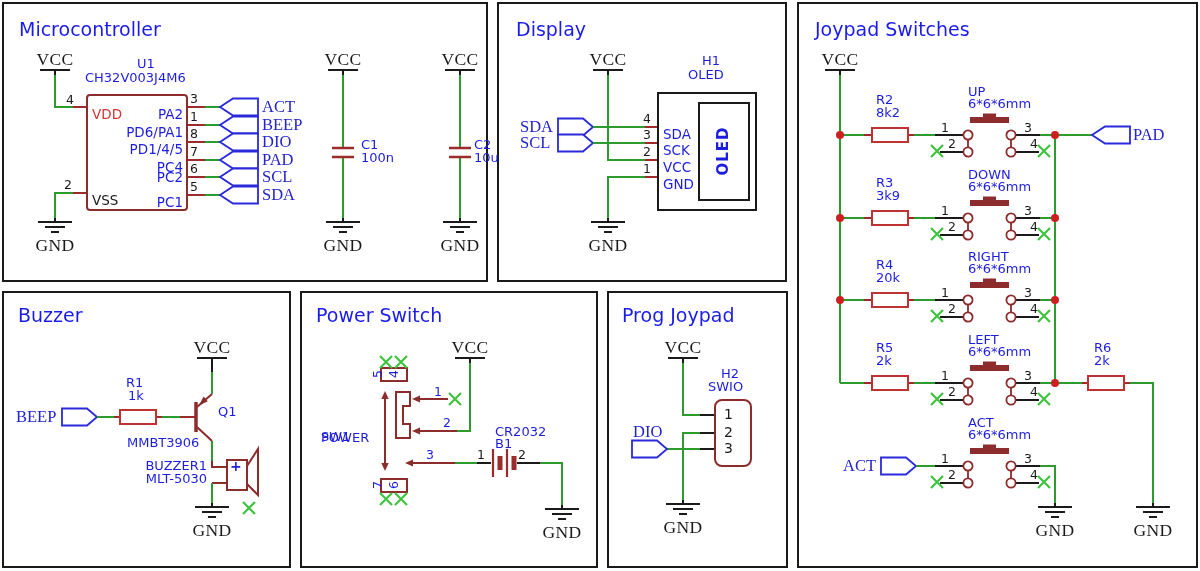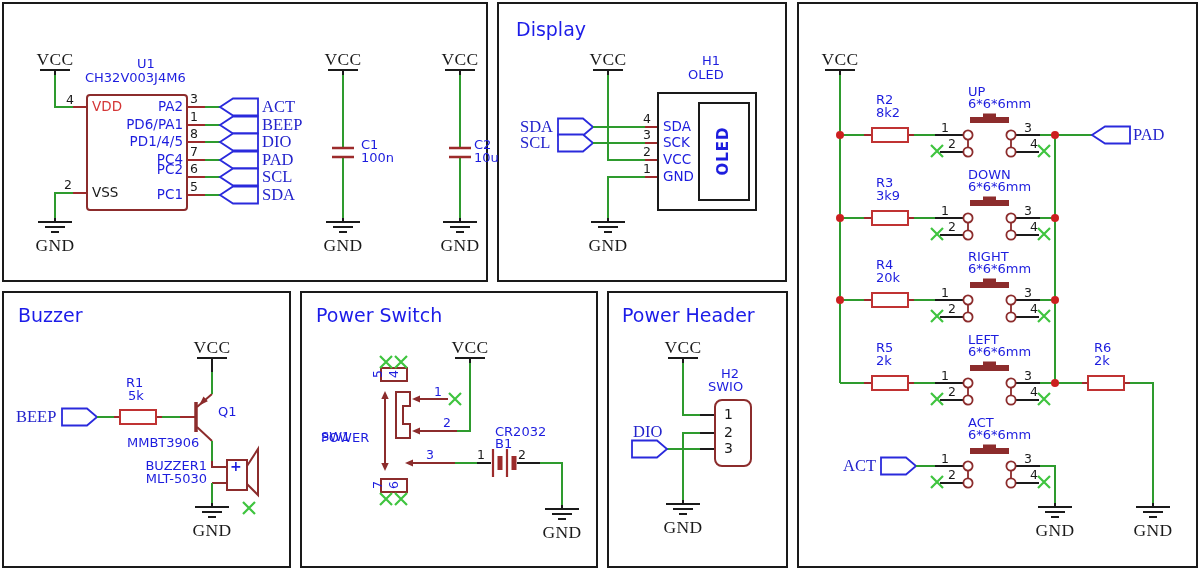--- a/index.html
+++ b/index.html
@@ -7,21 +7,21 @@
          font-family:"DejaVu Sans","Liberation Sans",sans-serif;}
   .frame{position:absolute;border:2px solid #1a1a1a;background:#fff;box-sizing:border-box;}
   svg.layer{position:absolute;left:0;top:0;}
   .t{position:absolute;white-space:nowrap;font-family:"DejaVu Sans","Liberation Sans",sans-serif;
      font-size:13px;color:#1d1dde;line-height:1.05;}
   .ttl{font-size:19px;color:#1c1ce8;}
   .bk{color:#1a1a1a;}
   .rd{color:#d43535;}
   .num{font-size:12.5px;color:#1a1a1a;}
   .numb{font-size:12.5px;}
-  .pin{font-size:13.5px;}
+  .pin{font-size:13.5px;margin-top:8px;}
   .pinbk{font-size:14px;color:#1a1a1a;}
   .ser{font-family:"Liberation Serif","DejaVu Serif",serif;font-size:17.5px;color:#1a1a1a;letter-spacing:.4px;}
   .serb{font-family:"Liberation Serif","DejaVu Serif",serif;font-size:16.5px;color:#2424cc;}
   .ctr{transform:translateX(-50%);}
   .rotc{transform:translate(-50%,-50%) rotate(-90deg);}
   .oledrot{transform:translate(-50%,-50%) rotate(-90deg);font-weight:bold;font-size:15px;color:#1d1dde;letter-spacing:1px;}
 </style>
 </head>
 <body>
 
@@ -208,20 +208,21 @@
       <use href="#vcc" xlink:href="#vcc" x="683" y="358"></use>
       <path class="wg" d="M683,363 V415 H700"></path>
       <path class="wb" d="M700,415 H715 M715,433 H700 M700,449 H715"></path>
       <path class="wg" d="M700,433 H683 V500 M667,449 H700"></path>
       <use href="#gnd" xlink:href="#gnd" x="683" y="504"></use>
       <use href="#flagR" xlink:href="#flagR" x="632" y="449"></use>
       <rect x="715" y="400" width="36" height="66" rx="7" fill="#fff" stroke="#8C2C2C" stroke-width="2"></rect>
     </g>
   </svg>
 
+  <div class="t ttl" style="left:19px;top:20px">Microcontroller</div>
   <div class="t ser ctr" style="left:55px;top:50px">VCC</div>
   <div class="t ser ctr" style="left:343px;top:50px">VCC</div>
   <div class="t ser ctr" style="left:460px;top:50px">VCC</div>
   <div class="t ser ctr" style="left:55px;top:236px">GND</div>
   <div class="t ser ctr" style="left:343px;top:236px">GND</div>
   <div class="t ser ctr" style="left:460px;top:236px">GND</div>
   <div class="t" style="left:137px;top:57px">U1</div>
   <div class="t" style="left:85px;top:71px">CH32V003J4M6</div>
   <div class="t num rd" style="left:66px;top:93px">4</div>
   <div class="t num" style="left:64px;top:178px">2</div>
@@ -260,20 +261,21 @@
   <div class="t num" style="left:643px;top:112px">4</div>
   <div class="t num" style="left:643px;top:128px">3</div>
   <div class="t num" style="left:643px;top:145px">2</div>
   <div class="t num" style="left:643px;top:162px">1</div>
   <div class="t pin" style="left:663px;top:119px">SDA</div>
   <div class="t pin" style="left:663px;top:135px">SCK</div>
   <div class="t pin" style="left:663px;top:152px">VCC</div>
   <div class="t pin" style="left:663px;top:169px">GND</div>
   <div class="t oledrot" style="left:724px;top:151px">OLED</div>
 
+  <div class="t ttl" style="left:815px;top:20px">Joypad Switches</div>
   <div class="t ser ctr" style="left:840px;top:50px">VCC</div>
   <div class="t ser ctr" style="left:1055px;top:521px">GND</div>
   <div class="t ser ctr" style="left:1153px;top:521px">GND</div>
   <div class="t" style="left:876px;top:93px">R2</div>
   <div class="t" style="left:876px;top:106px">8k2</div>
   <div class="t" style="left:876px;top:176px">R3</div>
   <div class="t" style="left:876px;top:189px">3k9</div>
   <div class="t" style="left:876px;top:258px">R4</div>
   <div class="t" style="left:876px;top:271px">20k</div>
   <div class="t" style="left:876px;top:341px">R5</div>
@@ -310,21 +312,21 @@
   <div class="t num" style="left:1024px;top:369px">3</div>
   <div class="t num" style="left:1030px;top:385px">4</div>
   <div class="t num" style="left:941px;top:452px">1</div>
   <div class="t num" style="left:948px;top:468px">2</div>
   <div class="t num" style="left:1024px;top:452px">3</div>
   <div class="t num" style="left:1030px;top:468px">4</div>
 
   <div class="t ttl" style="left:18px;top:306px">Buzzer</div>
   <div class="t serb" style="left:16px;top:408px">BEEP</div>
   <div class="t" style="left:126px;top:376px">R1</div>
-  <div class="t" style="left:128px;top:389px">5k</div>
+  <div class="t" style="left:128px;top:389px">1k</div>
   <div class="t" style="left:218px;top:405px">Q1</div>
   <div class="t" style="left:127px;top:436px">MMBT3906</div>
   <div class="t" style="right:993px;top:459px">BUZZER1</div>
   <div class="t" style="right:993px;top:472px">MLT-5030</div>
   <div class="t" style="left:230px;top:459px;font-weight:bold;font-size:14px">+</div>
   <div class="t ser ctr" style="left:212px;top:338px">VCC</div>
   <div class="t ser ctr" style="left:212px;top:521px">GND</div>
 
   <div class="t ttl" style="left:316px;top:306px">Power Switch</div>
   <div class="t ser ctr" style="left:470px;top:338px">VCC</div>
@@ -336,21 +338,21 @@
   <div class="t numb" style="left:426px;top:448px">3</div>
   <div class="t numb rotc" style="left:378px;top:374px">5</div>
   <div class="t numb rotc" style="left:394px;top:374px">4</div>
   <div class="t numb rotc" style="left:378px;top:485px">7</div>
   <div class="t numb rotc" style="left:394px;top:485px">6</div>
   <div class="t" style="left:495px;top:437px">B1</div>
   <div class="t" style="left:495px;top:425px">CR2032</div>
   <div class="t num" style="left:477px;top:448px">1</div>
   <div class="t num" style="left:518px;top:448px">2</div>
 
-  <div class="t ttl" style="left:622px;top:306px">Power Header</div>
+  <div class="t ttl" style="left:622px;top:306px">Prog Joypad</div>
   <div class="t ser ctr" style="left:683px;top:338px">VCC</div>
   <div class="t ser ctr" style="left:683px;top:518px">GND</div>
   <div class="t" style="left:721px;top:367px">H2</div>
   <div class="t" style="left:708px;top:380px">SWIO</div>
   <div class="t serb" style="left:633px;top:423px">DIO</div>
   <div class="t pinbk" style="left:724px;top:407px">1</div>
   <div class="t pinbk" style="left:724px;top:425px">2</div>
   <div class="t pinbk" style="left:724px;top:441px">3</div>
 
 </div>

